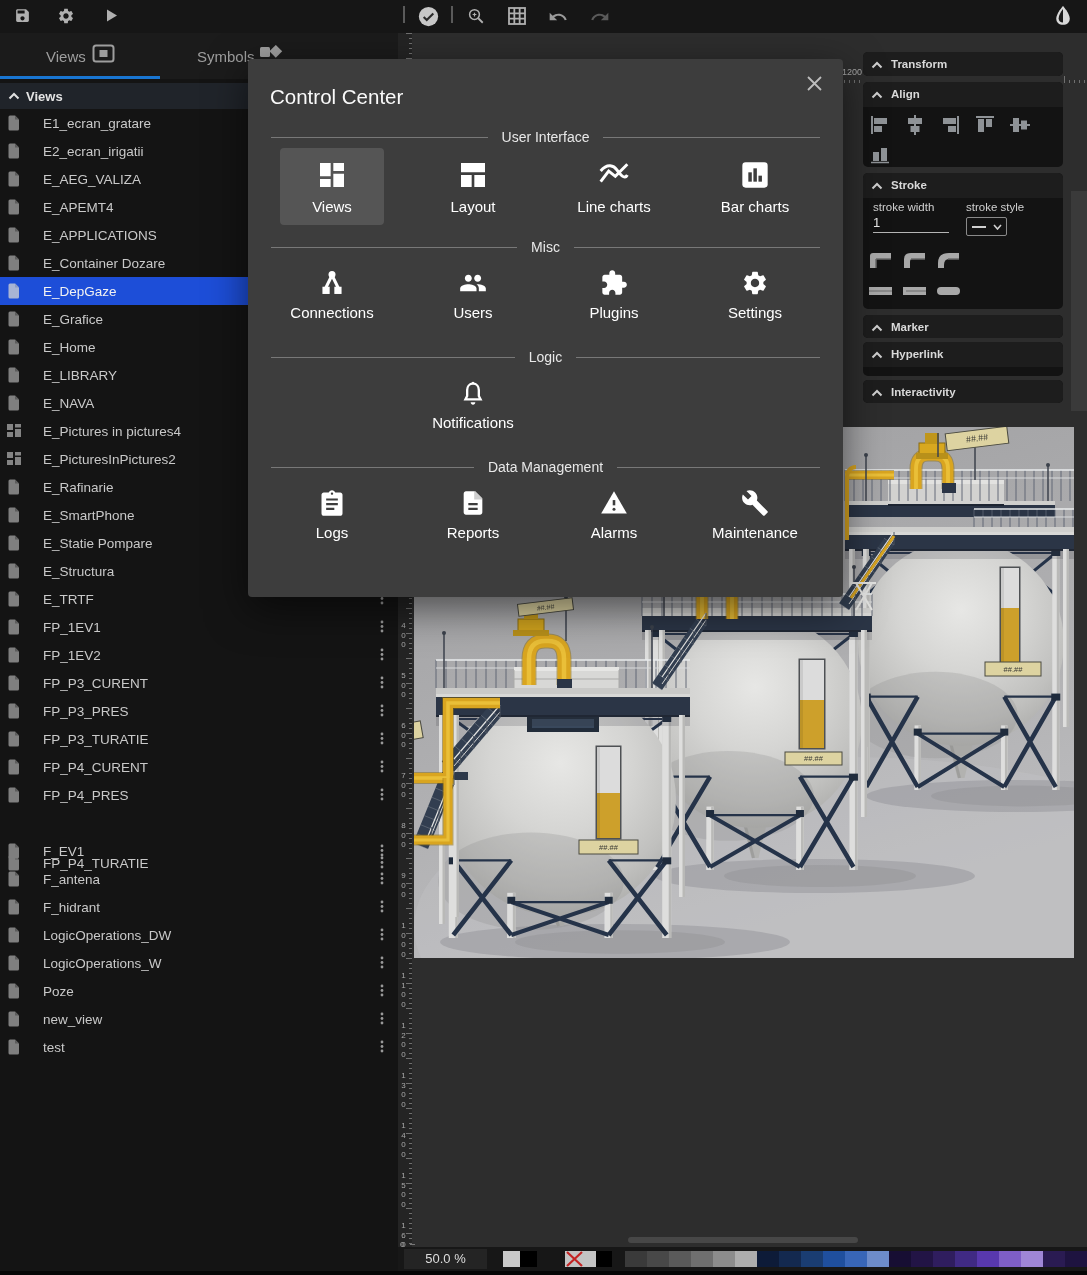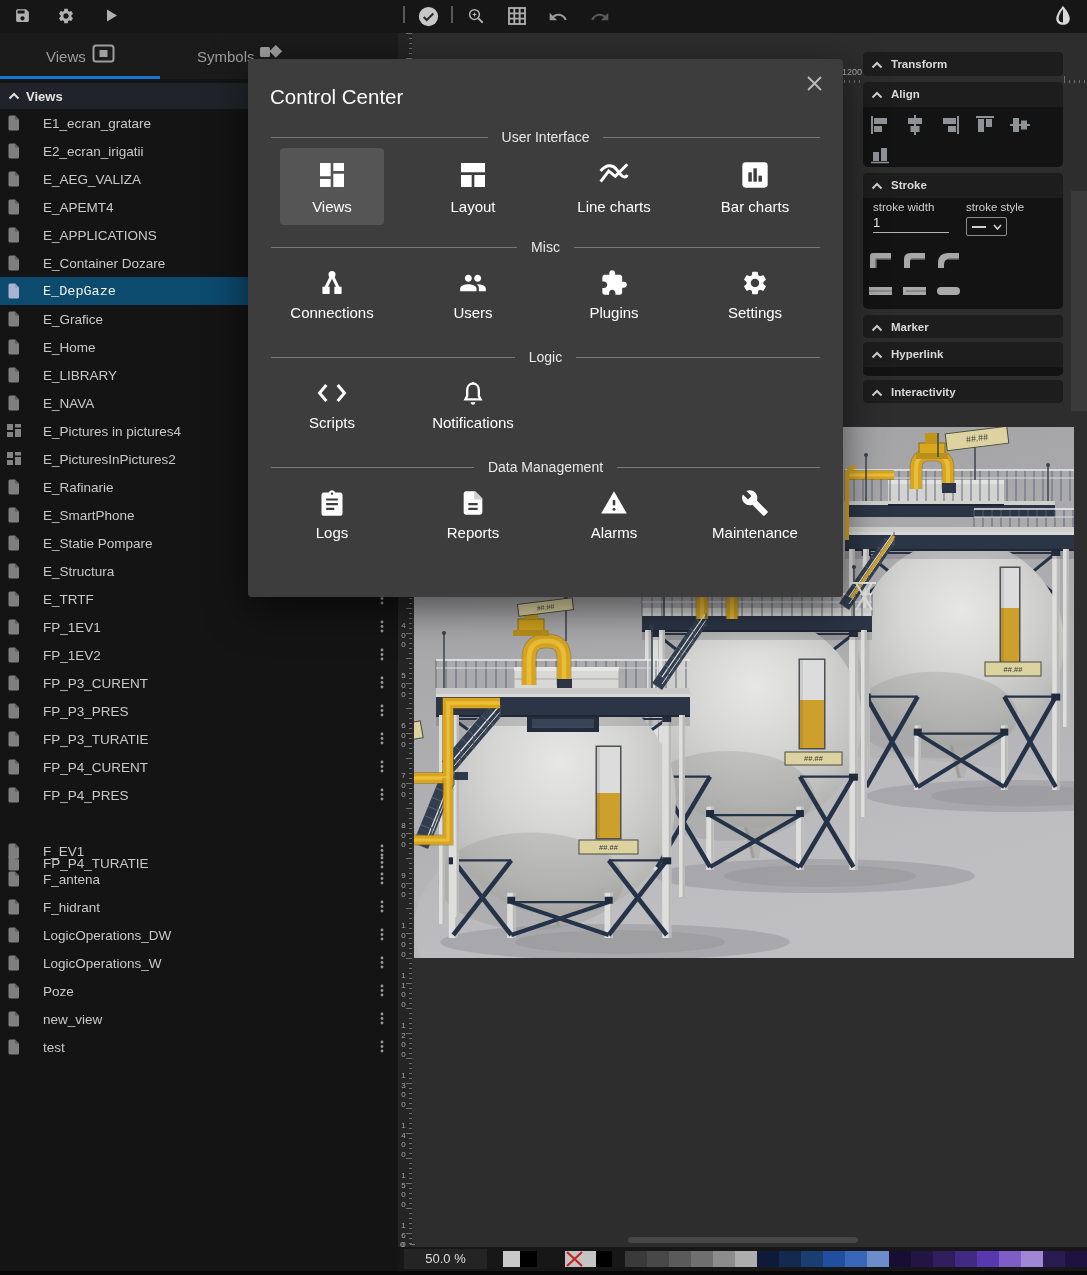--- a/index.html
+++ b/index.html
@@ -10,21 +10,21 @@
   #toolbar { left:0; top:0; width:1087px; height:33px; background:#161616; z-index:5; }
   .tbi { position:absolute; top:7px; }
   #sidebar { left:0; top:33px; width:398px; height:1242px; background:#141414; z-index:2; }
   #tabs { position:absolute; left:0; top:0; width:398px; height:46px; background:#1b1b1b; }
   #tabunderline { position:absolute; left:0; top:43px; width:160px; height:3px; background:#1976d2; }
   .tabtext { position:absolute; top:15px; font-size:15px; color:#9e9e9e; }
   #viewshdr { position:absolute; left:0; top:50px; width:398px; height:26px; background:#20242a; color:#e4e4e4; }
   #viewshdr span { position:absolute; left:26px; top:6px; font-size:13px; font-weight:bold; }
   #viewshdr svg { position:absolute; left:8px; top:9px; }
   .row { position:absolute; left:0; width:398px; height:28px; }
-  .row.sel { background:#0c4a6e;font-family:Liberation Mono, monospace; }
+  .row.sel { background:#1d4ed8; }
   .row .txt { position:absolute; left:43px; top:7px; font-size:13.5px; color:#c9c9c9; }
   .row.sel .txt { color:#f2f2f2; }
   .row svg.fic { position:absolute; left:7px; top:6px; }
   .row svg.keb { position:absolute; left:379px; top:7px; }
   #canvas { left:398px; top:33px; width:689px; height:1214px; background:#2d2d2d; z-index:1; }
   #vruler { position:absolute; left:0; top:0; width:14px; height:1214px; background:#242424; }
   .rnum { position:absolute; left:2px; width:7px; font-size:8px; line-height:9.5px; color:#a9a9a9; word-break:break-all; text-align:center; }
   #scene { position:absolute; left:16px; top:394px; }
   #vsb { position:absolute; left:673px; top:158px; width:16px; height:220px; background:#3a3a3a; }
   #hsbthumb { position:absolute; left:230px; top:1204px; width:230px; height:6px; background:#474747; border-radius:3px; }
@@ -987,23 +987,20 @@
 <div class="tile" style="left:173px;top:199px;"><svg width="32" height="28" viewBox="0 0 24 24">
           <path fill="#ffffff" d="M16 11c1.66 0 2.99-1.34 2.99-3S17.66 5 16 5c-1.66 0-3 1.34-3 3s1.34 3 3 3zm-8 0c1.66 0 2.99-1.34 2.99-3S9.66 5 8 5C6.34 5 5 6.34 5 8s1.34 3 3 3zm0 2c-2.33 0-7 1.17-7 3.5V19h14v-2.5c0-2.33-4.67-3.5-7-3.5zm8 0c-.29 0-.62.02-.97.05 1.16.84 1.97 1.97 1.97 3.45V19h6v-2.5c0-2.33-4.67-3.5-7-3.5z"></path>
         </svg><div class="tl">Users</div></div>
 <div class="tile" style="left:314px;top:199px;"><svg width="28" height="28" viewBox="0 0 24 24">
           <path fill="#ffffff" d="M20.5 11H19V7c0-1.1-.9-2-2-2h-4V3.5C13 2.12 11.88 1 10.5 1S8 2.12 8 3.5V5H4c-1.1 0-1.99.9-1.99 2v3.8H3.5c1.49 0 2.7 1.21 2.7 2.7s-1.21 2.7-2.7 2.7H2V20c0 1.1.9 2 2 2h3.8v-1.5c0-1.49 1.21-2.7 2.7-2.7 1.49 0 2.7 1.21 2.7 2.7V22H17c1.1 0 2-.9 2-2v-4h1.5c1.38 0 2.5-1.12 2.5-2.5S21.88 11 20.5 11z"></path>
         </svg><div class="tl">Plugins</div></div>
 <div class="tile" style="left:455px;top:199px;"><svg width="28" height="28" viewBox="0 0 24 24">
           <path fill="#ffffff" d="M19.14 12.94c.04-.3.06-.61.06-.94 0-.32-.02-.64-.07-.94l2.03-1.58c.18-.14.23-.41.12-.61l-1.92-3.32c-.12-.22-.37-.29-.59-.22l-2.39.96c-.5-.38-1.03-.7-1.62-.94l-.36-2.54c-.04-.24-.24-.41-.48-.41h-3.84c-.24 0-.43.17-.47.41l-.36 2.54c-.59.24-1.13.57-1.62.94l-2.39-.96c-.22-.08-.47 0-.59.22L2.74 8.87c-.12.21-.08.47.12.61l2.03 1.58c-.05.3-.09.63-.09.94s.02.64.07.94l-2.03 1.58c-.18.14-.23.41-.12.61l1.92 3.32c.12.22.37.29.59.22l2.39-.96c.5.38 1.03.7 1.62.94l.36 2.54c.05.24.24.41.48.41h3.84c.24 0 .44-.17.47-.41l.36-2.54c.59-.24 1.13-.56 1.62-.94l2.39.96c.22.08.47 0 .59-.22l1.92-3.32c.12-.22.07-.47-.12-.61l-2.01-1.58zM12 15.6c-1.98 0-3.6-1.62-3.6-3.6s1.62-3.6 3.6-3.6 3.6 1.62 3.6 3.6-1.62 3.6-3.6 3.6z"></path>
         </svg><div class="tl">Settings</div></div>
 <div class="sec" style="top:290px;">Logic</div>
-<div class="tile" style="left:32px;top:309px;"><svg width="34" height="28" viewBox="0 0 30 24">
-          <path d="M10 5 L4 12 L10 19 M20 5 L26 12 L20 19" fill="none" stroke="#ffffff" stroke-width="2.6"></path>
-        </svg><div class="tl">Scripts</div></div>
 <div class="tile" style="left:173px;top:309px;"><svg width="28" height="28" viewBox="0 0 24 24">
           <path fill="none" stroke="#ffffff" stroke-width="2" d="M12 4 C8.7 4 7 6.7 7 9.5 V14.5 L5.5 17.5 H18.5 L17 14.5 V9.5 C17 6.7 15.3 4 12 4 Z"></path>
           <path fill="#ffffff" d="M12 22c1.1 0 2-.9 2-2h-4c0 1.1.9 2 2 2z"></path>
           <path fill="#ffffff" d="M11 3 a1.2 1.2 0 0 1 2 0 v1.2 h-2 z"></path>
         </svg><div class="tl">Notifications</div></div>
 <div class="sec" style="top:400px;">Data Management</div>
 <div class="tile" style="left:32px;top:419px;"><svg width="28" height="28" viewBox="0 0 24 24">
           <path fill="#ffffff" d="M19 3h-4.18C14.4 1.84 13.3 1 12 1c-1.3 0-2.4.84-2.82 2H5c-1.1 0-2 .9-2 2v16c0 1.1.9 2 2 2h14c1.1 0 2-.9 2-2V5c0-1.1-.9-2-2-2zm-7 0c.55 0 1 .45 1 1s-.45 1-1 1-1-.45-1-1 .45-1 1-1z"></path>
           <g stroke="#3d3d3d" stroke-width="1.8">
             <path d="M7 9h10M7 13h10M7 17h7"></path>

